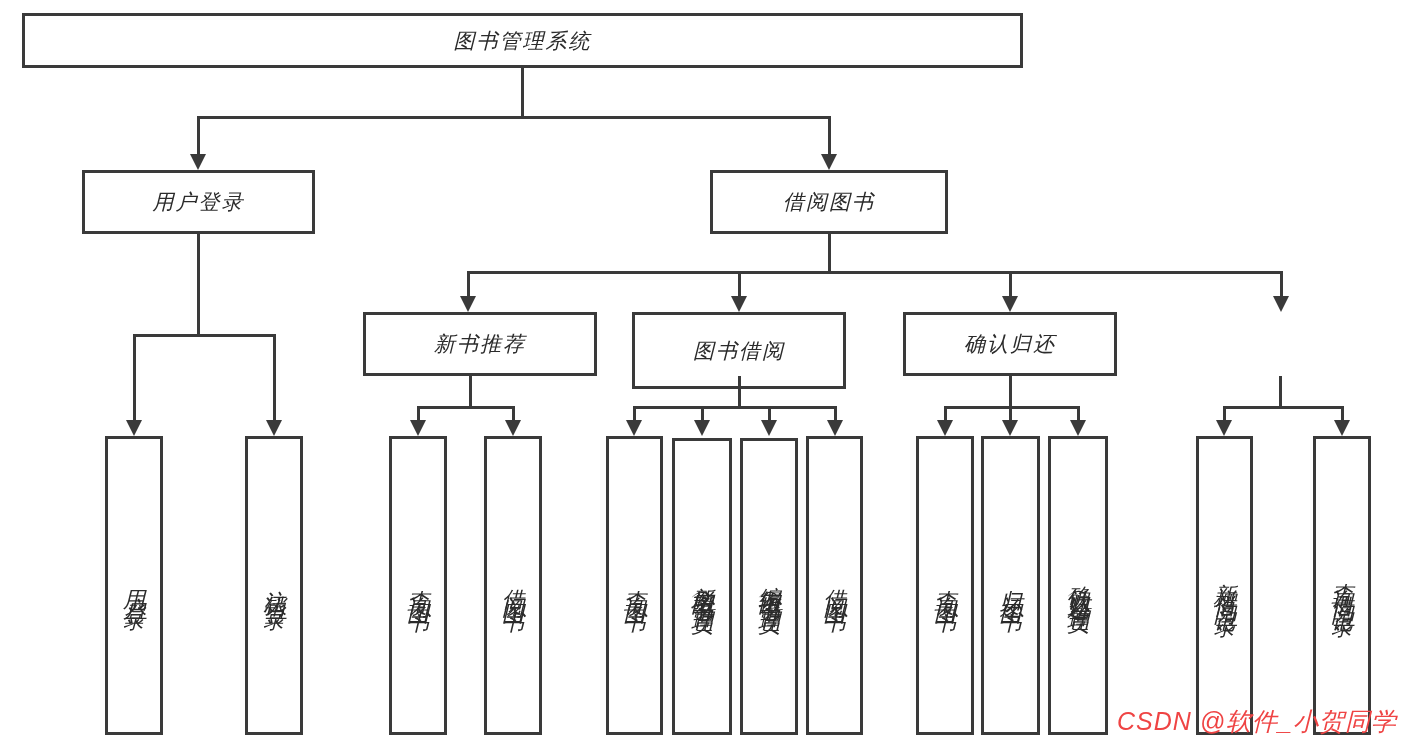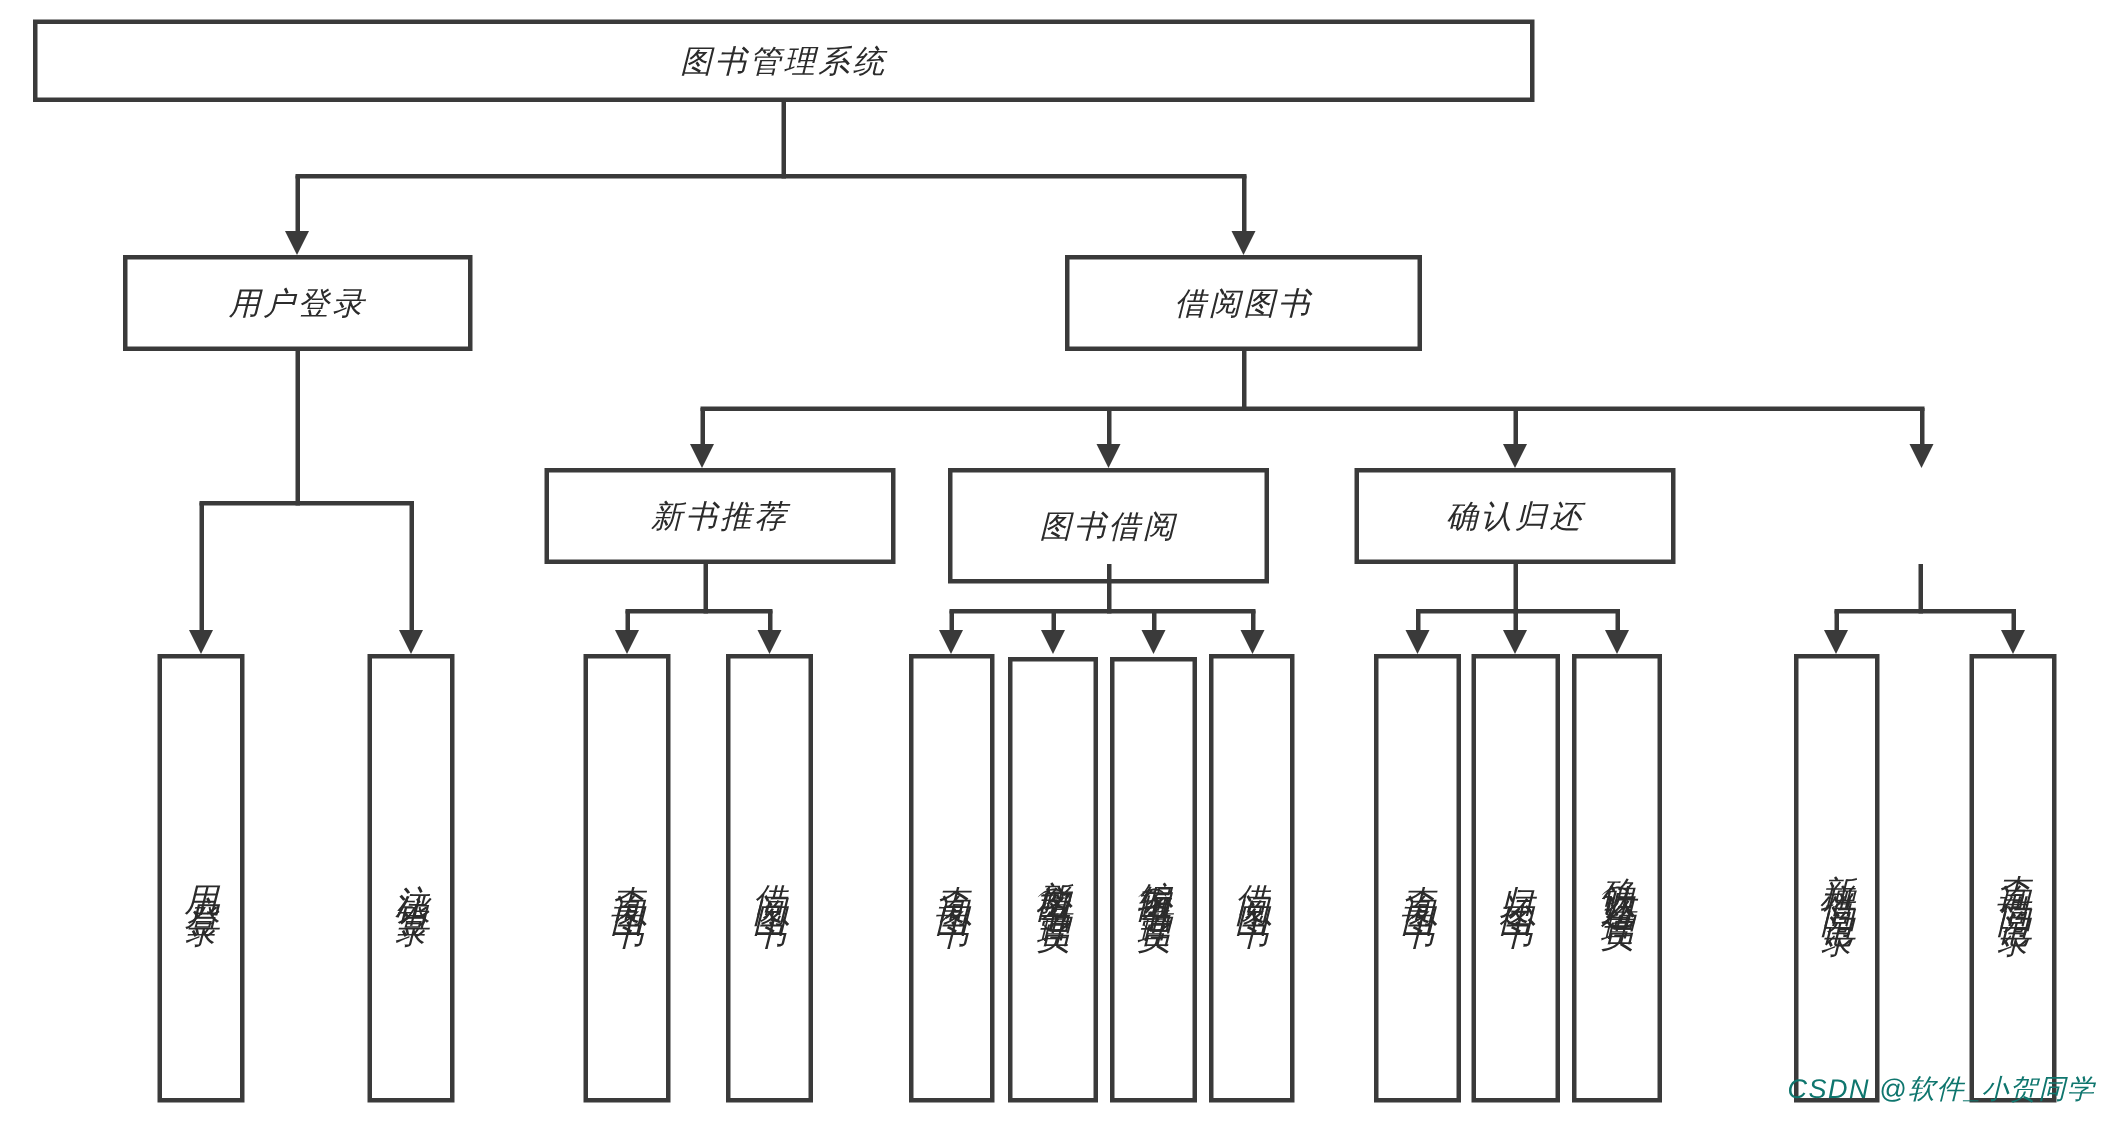--- a/index.html
+++ b/index.html
@@ -35,22 +35,22 @@
   .conn{position:absolute;background:#3a3a3a;}
   .arrow{
     position:absolute;width:0;height:0;background:transparent;
     border-left:8px solid transparent;
     border-right:8px solid transparent;
     border-top:16px solid #3a3a3a;
   }
   .watermark{
     position:absolute;
     right:8px;bottom:9px;
-    font-size:18px;
-    color:#0f766e;
+    font-size:25px;
+    color:#ef4444;
     letter-spacing:1px;
     z-index:5;
     white-space:nowrap;
   }
 </style>
 </head>
 <body>
 
 <div class="canvas">
 

